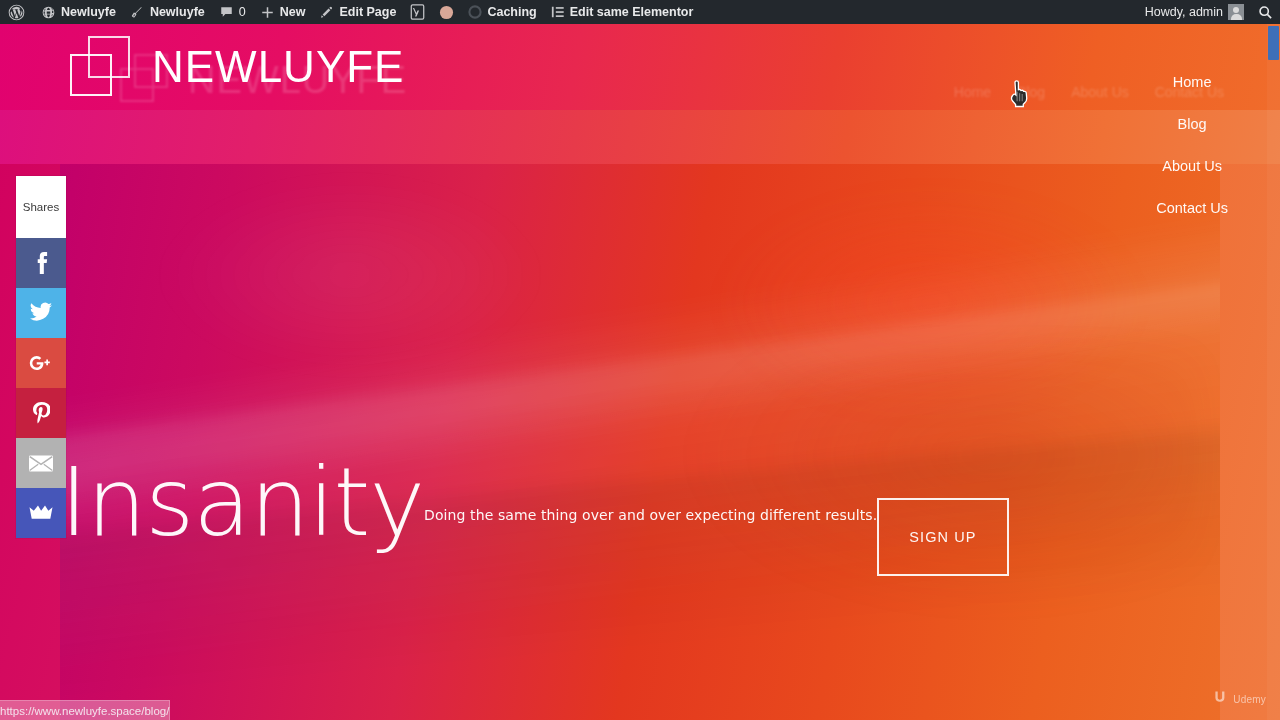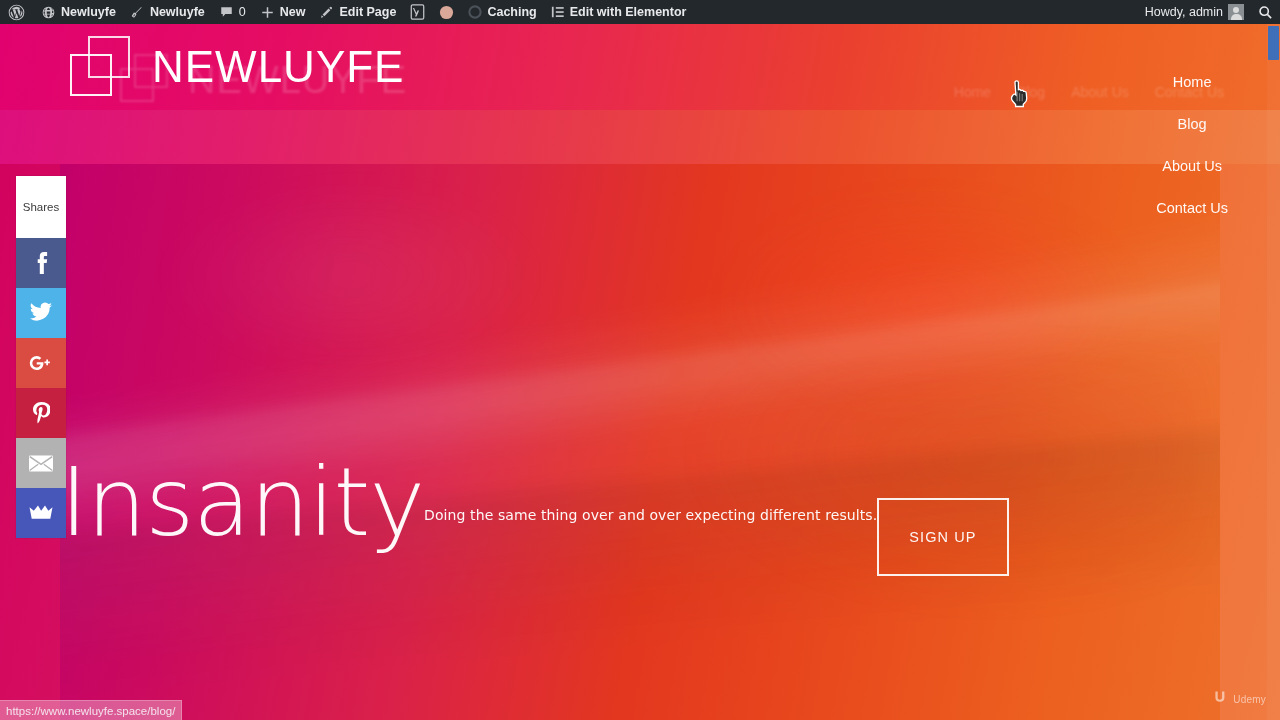--- a/index.html
+++ b/index.html
@@ -187,21 +187,21 @@
   }
   .share-btn {
     height:50px; display:flex; align-items:center; justify-content:center;
     cursor:pointer;
   }
   .share-btn svg { display:block; }
 
   
   #status-bar {
     position:absolute; left:0; bottom:0; height:20px;
-    padding:0 6px; display:flex; align-items:center;
+    padding:0 0; display:flex; align-items:center;
     background:rgba(248,240,245,.35);
     border-top:1px solid rgba(255,255,255,.25);
     border-right:1px solid rgba(255,255,255,.25);
     color:#f4e2ec; font-size:11.5px;
     z-index:150; max-width:430px;
   }
 
   
   #watermark {
     position:absolute; right:14px; bottom:12px;
@@ -312,21 +312,21 @@
 
   <a class="ab-item">
     <span class="ab-ico">
       <svg width="14" height="14" viewBox="0 0 16 16" fill="#c3c4c7">
         <rect x="1" y="2" width="2" height="12"></rect>
         <rect x="5.5" y="2.4" width="9" height="1.9"></rect>
         <rect x="5.5" y="7.1" width="9" height="1.9"></rect>
         <rect x="5.5" y="11.8" width="9" height="1.9"></rect>
       </svg>
     </span>
-    <span>Edit with Elementor</span>
+    <span>Edit same Elementor</span>
   </a>
 
   <div class="ab-spacer"></div>
 
   <a class="ab-item plain">
     <span>Howdy, admin</span>
     <span class="ab-avatar">
       <span class="ab-avatar-inner">
           <span class="h"></span>
           <span class="b"></span>

